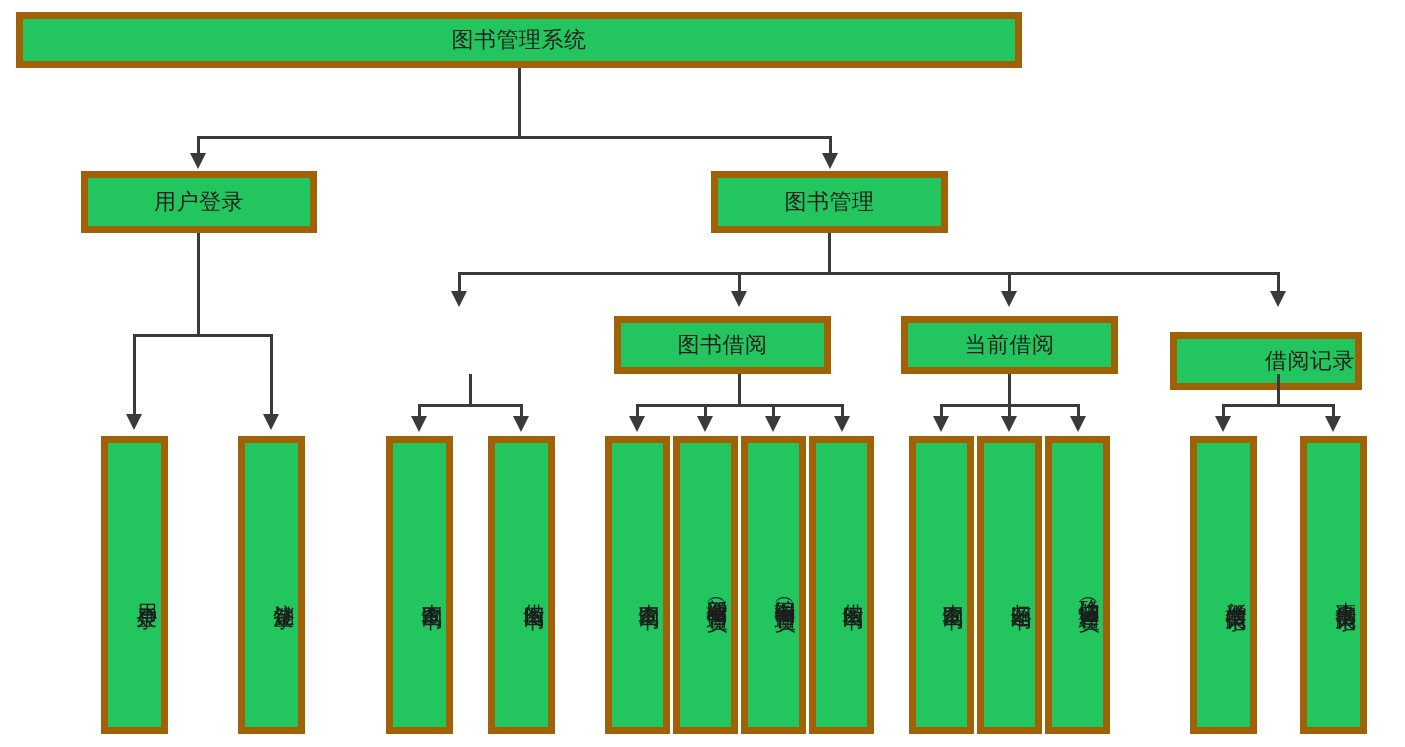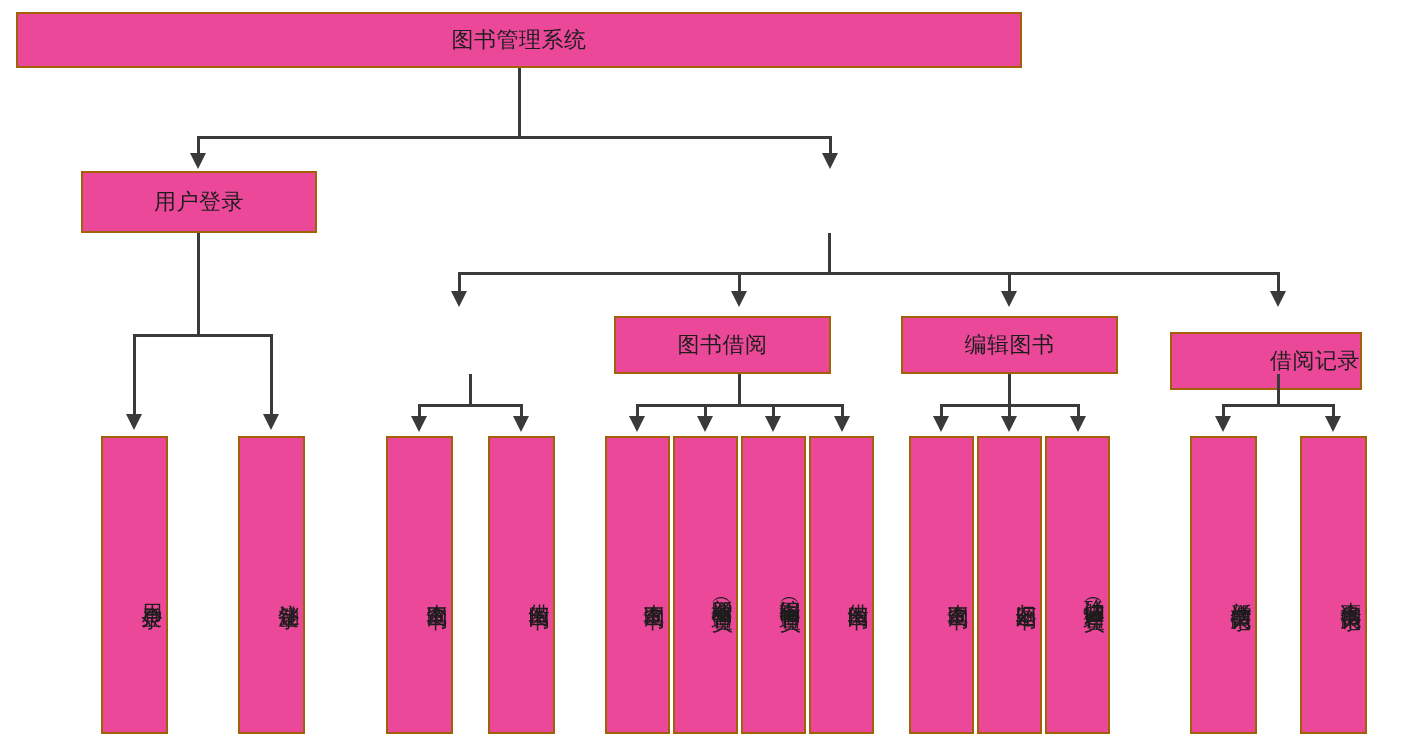--- a/index.html
+++ b/index.html
@@ -13,22 +13,22 @@
   #canvas {
     position: relative;
     width: 1405px;
     height: 747px;
     background: #ffffff;
     overflow: hidden;
   }
   .node {
     position: absolute;
     box-sizing: border-box;
-    border: 2px solid #a16207;
-    background: #ec4899;
+    border: 7px solid #a16207;
+    background: #22c55e;
     display: flex;
     align-items: center;
     justify-content: center;
     color: #1d1d1d;
   }
   .node.horiz {
     font-size: 22px;
     letter-spacing: 0.5px;
     line-height: 1.1;
   }
@@ -90,20 +90,23 @@
 
   <div class="edge v" style="left:197px; top:136px; width:3px; height:20px;"></div>
   <div class="arrow" style="left:190px; top:153px;"></div>
 
   <div class="edge v" style="left:829px; top:136px; width:3px; height:20px;"></div>
   <div class="arrow" style="left:822px; top:153px;"></div>
 
   <div class="node horiz" style="left:81px; top:171px; width:236px; height:62px;">
     <span>用户登录</span>
   </div>
+  <div class="node horiz" style="left:711px; top:171px; width:237px; height:62px;">
+    <span>图书管理</span>
+  </div>
 
   <div class="edge v" style="left:197px; top:233px; width:3px; height:104px;"></div>
   <div class="edge h" style="left:133px; top:334px; width:140px; height:3px;"></div>
   <div class="edge v" style="left:133px; top:334px; width:3px; height:82px;"></div>
   <div class="arrow" style="left:126px; top:414px;"></div>
   <div class="edge v" style="left:270px; top:334px; width:3px; height:82px;"></div>
   <div class="arrow" style="left:263px; top:414px;"></div>
 
   <div class="node vert" style="left:101px; top:436px; width:67px; height:298px;">
     <span class="vlabel">用户登录</span>
@@ -124,21 +127,21 @@
   <div class="edge v" style="left:1008px; top:272px; width:3px; height:22px;"></div>
   <div class="arrow" style="left:1001px; top:291px;"></div>
 
   <div class="edge v" style="left:1277px; top:272px; width:3px; height:22px;"></div>
   <div class="arrow" style="left:1270px; top:291px;"></div>
 
   <div class="node horiz" style="left:614px; top:316px; width:217px; height:58px;">
     <span>图书借阅</span>
   </div>
   <div class="node horiz" style="left:901px; top:316px; width:217px; height:58px;">
-    <span>编辑图书</span>
+    <span>当前借阅</span>
   </div>
   <div class="node horiz" style="left:1170px; top:332px; width:192px; height:58px;justify-content:flex-end;">
     <span>借阅记录</span>
   </div>
 
   <div class="edge v" style="left:469px; top:374px; width:3px; height:32px;"></div>
   <div class="edge h" style="left:418px; top:404px; width:105px; height:3px;"></div>
   <div class="edge v" style="left:418px; top:404px; width:3px; height:14px;"></div>
   <div class="arrow" style="left:411px; top:416px;"></div>
   <div class="edge v" style="left:520px; top:404px; width:3px; height:14px;"></div>

